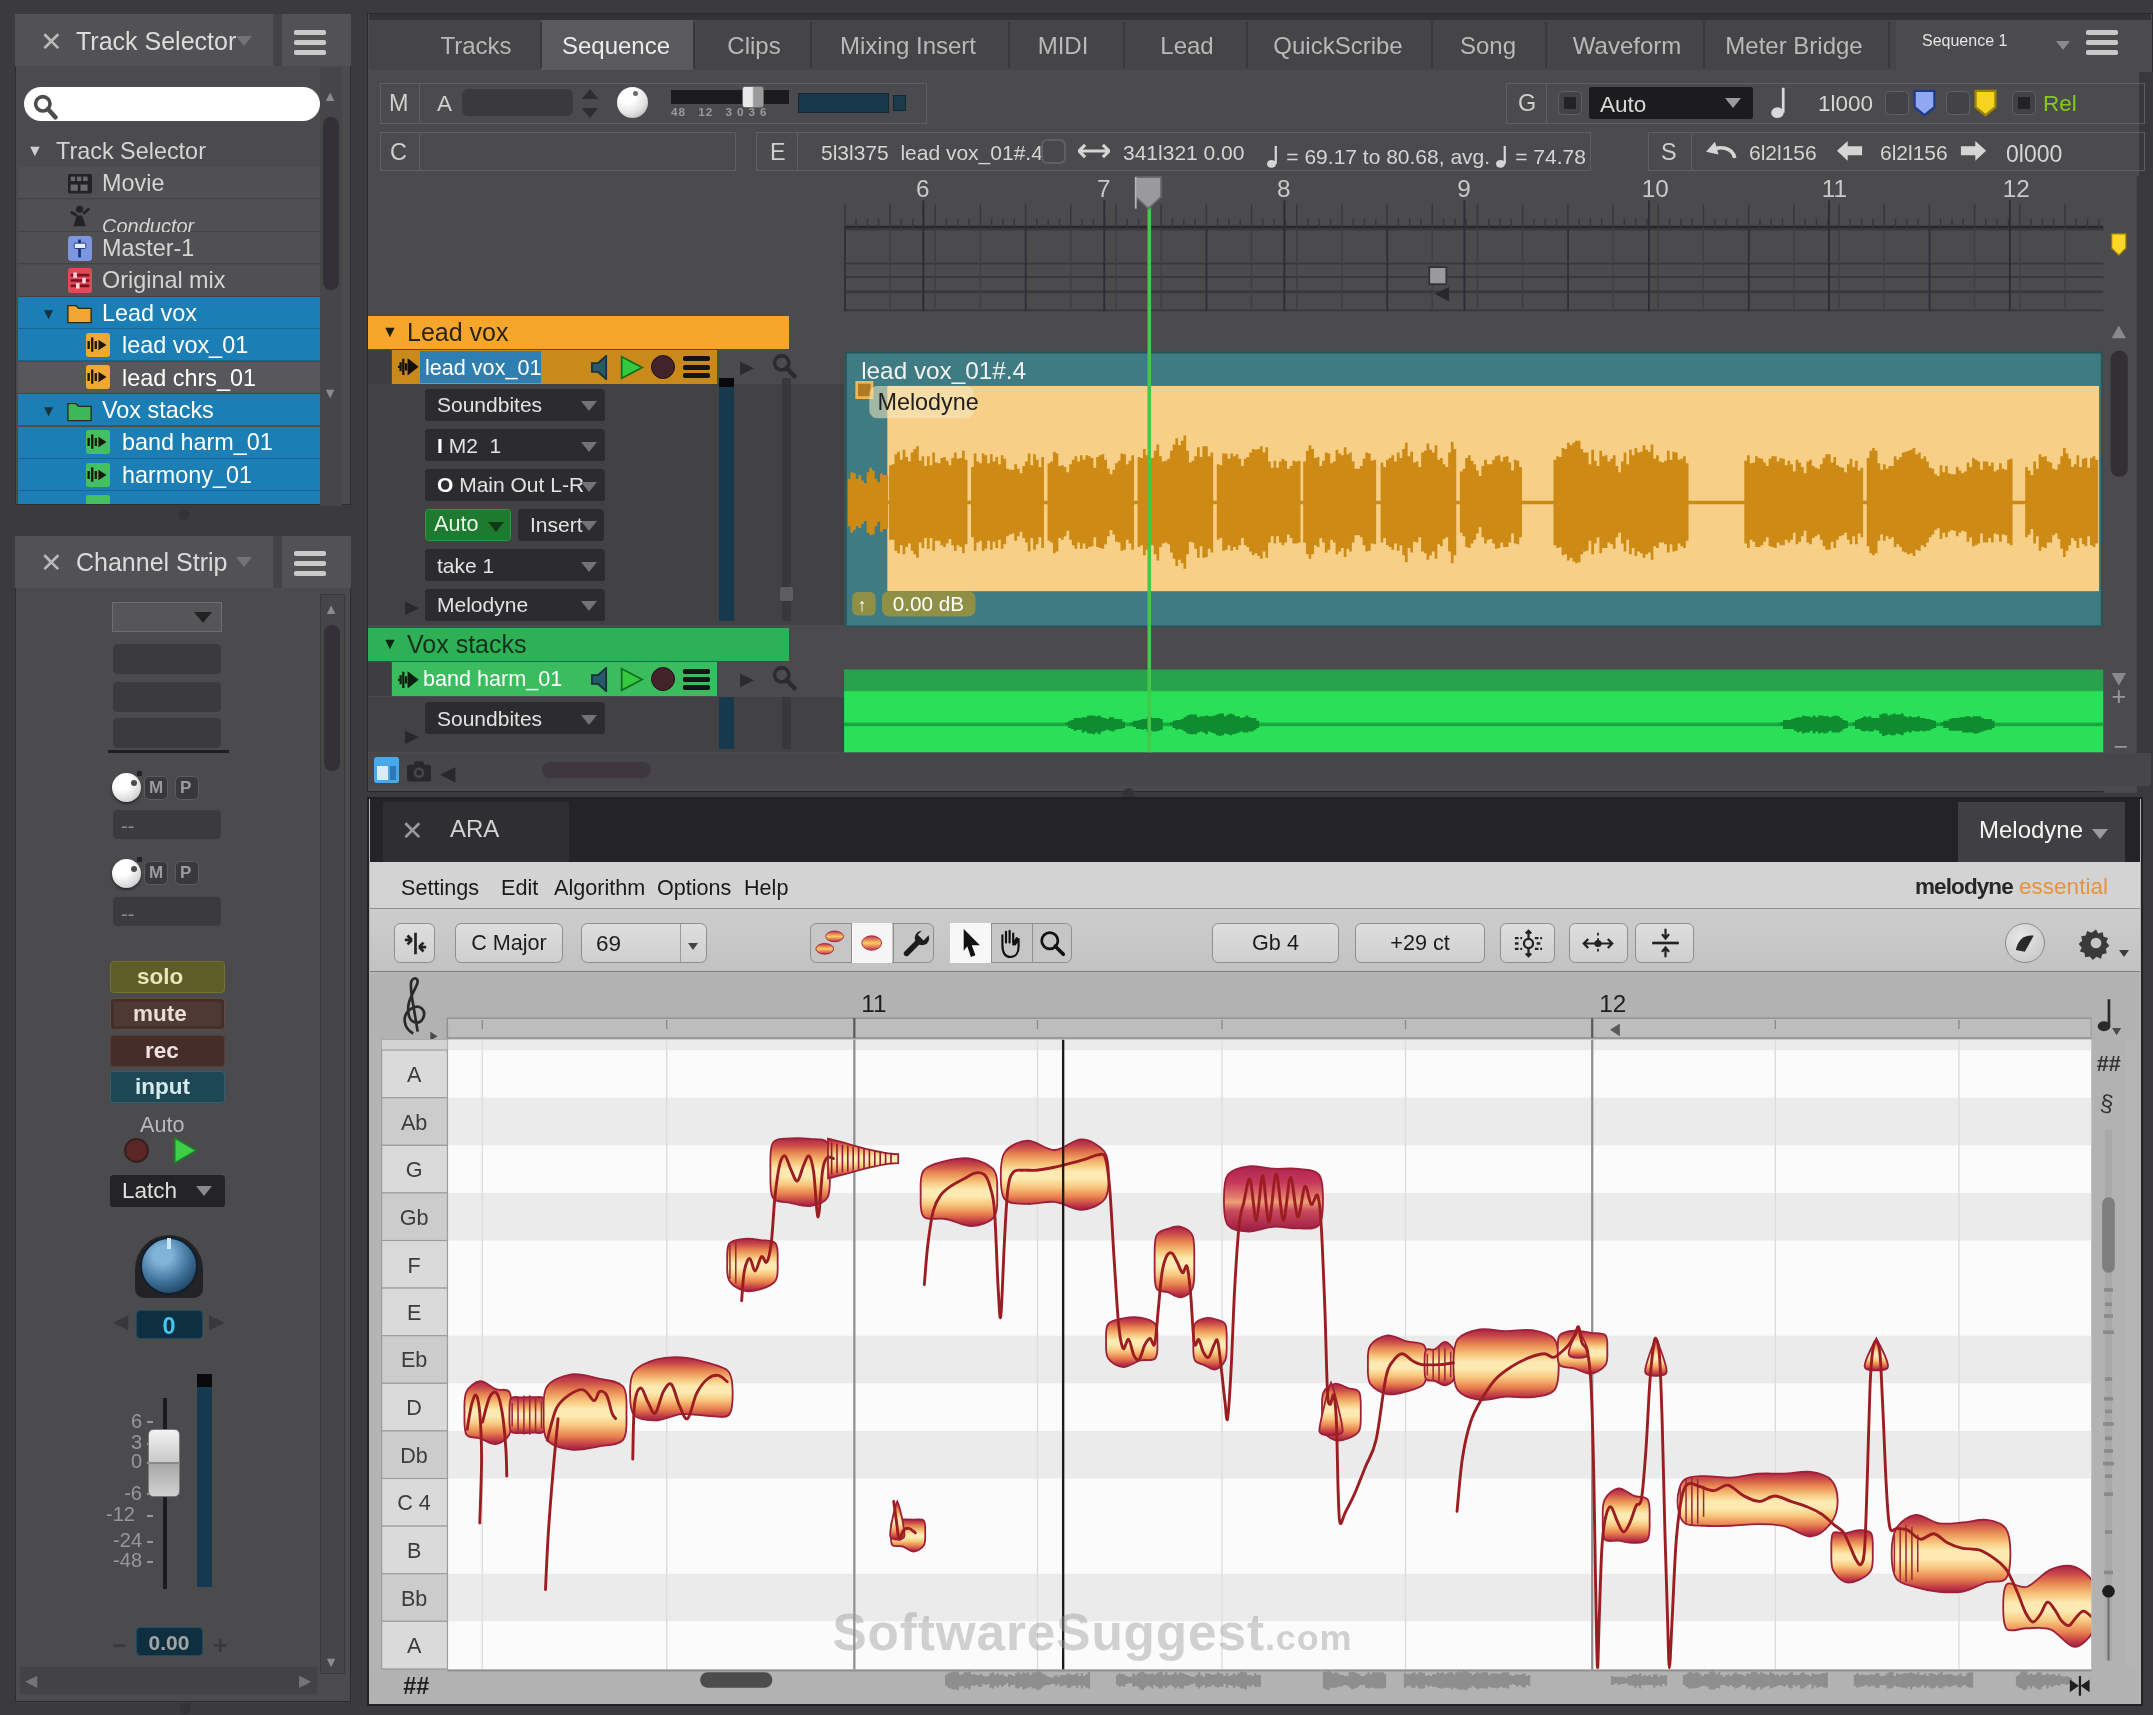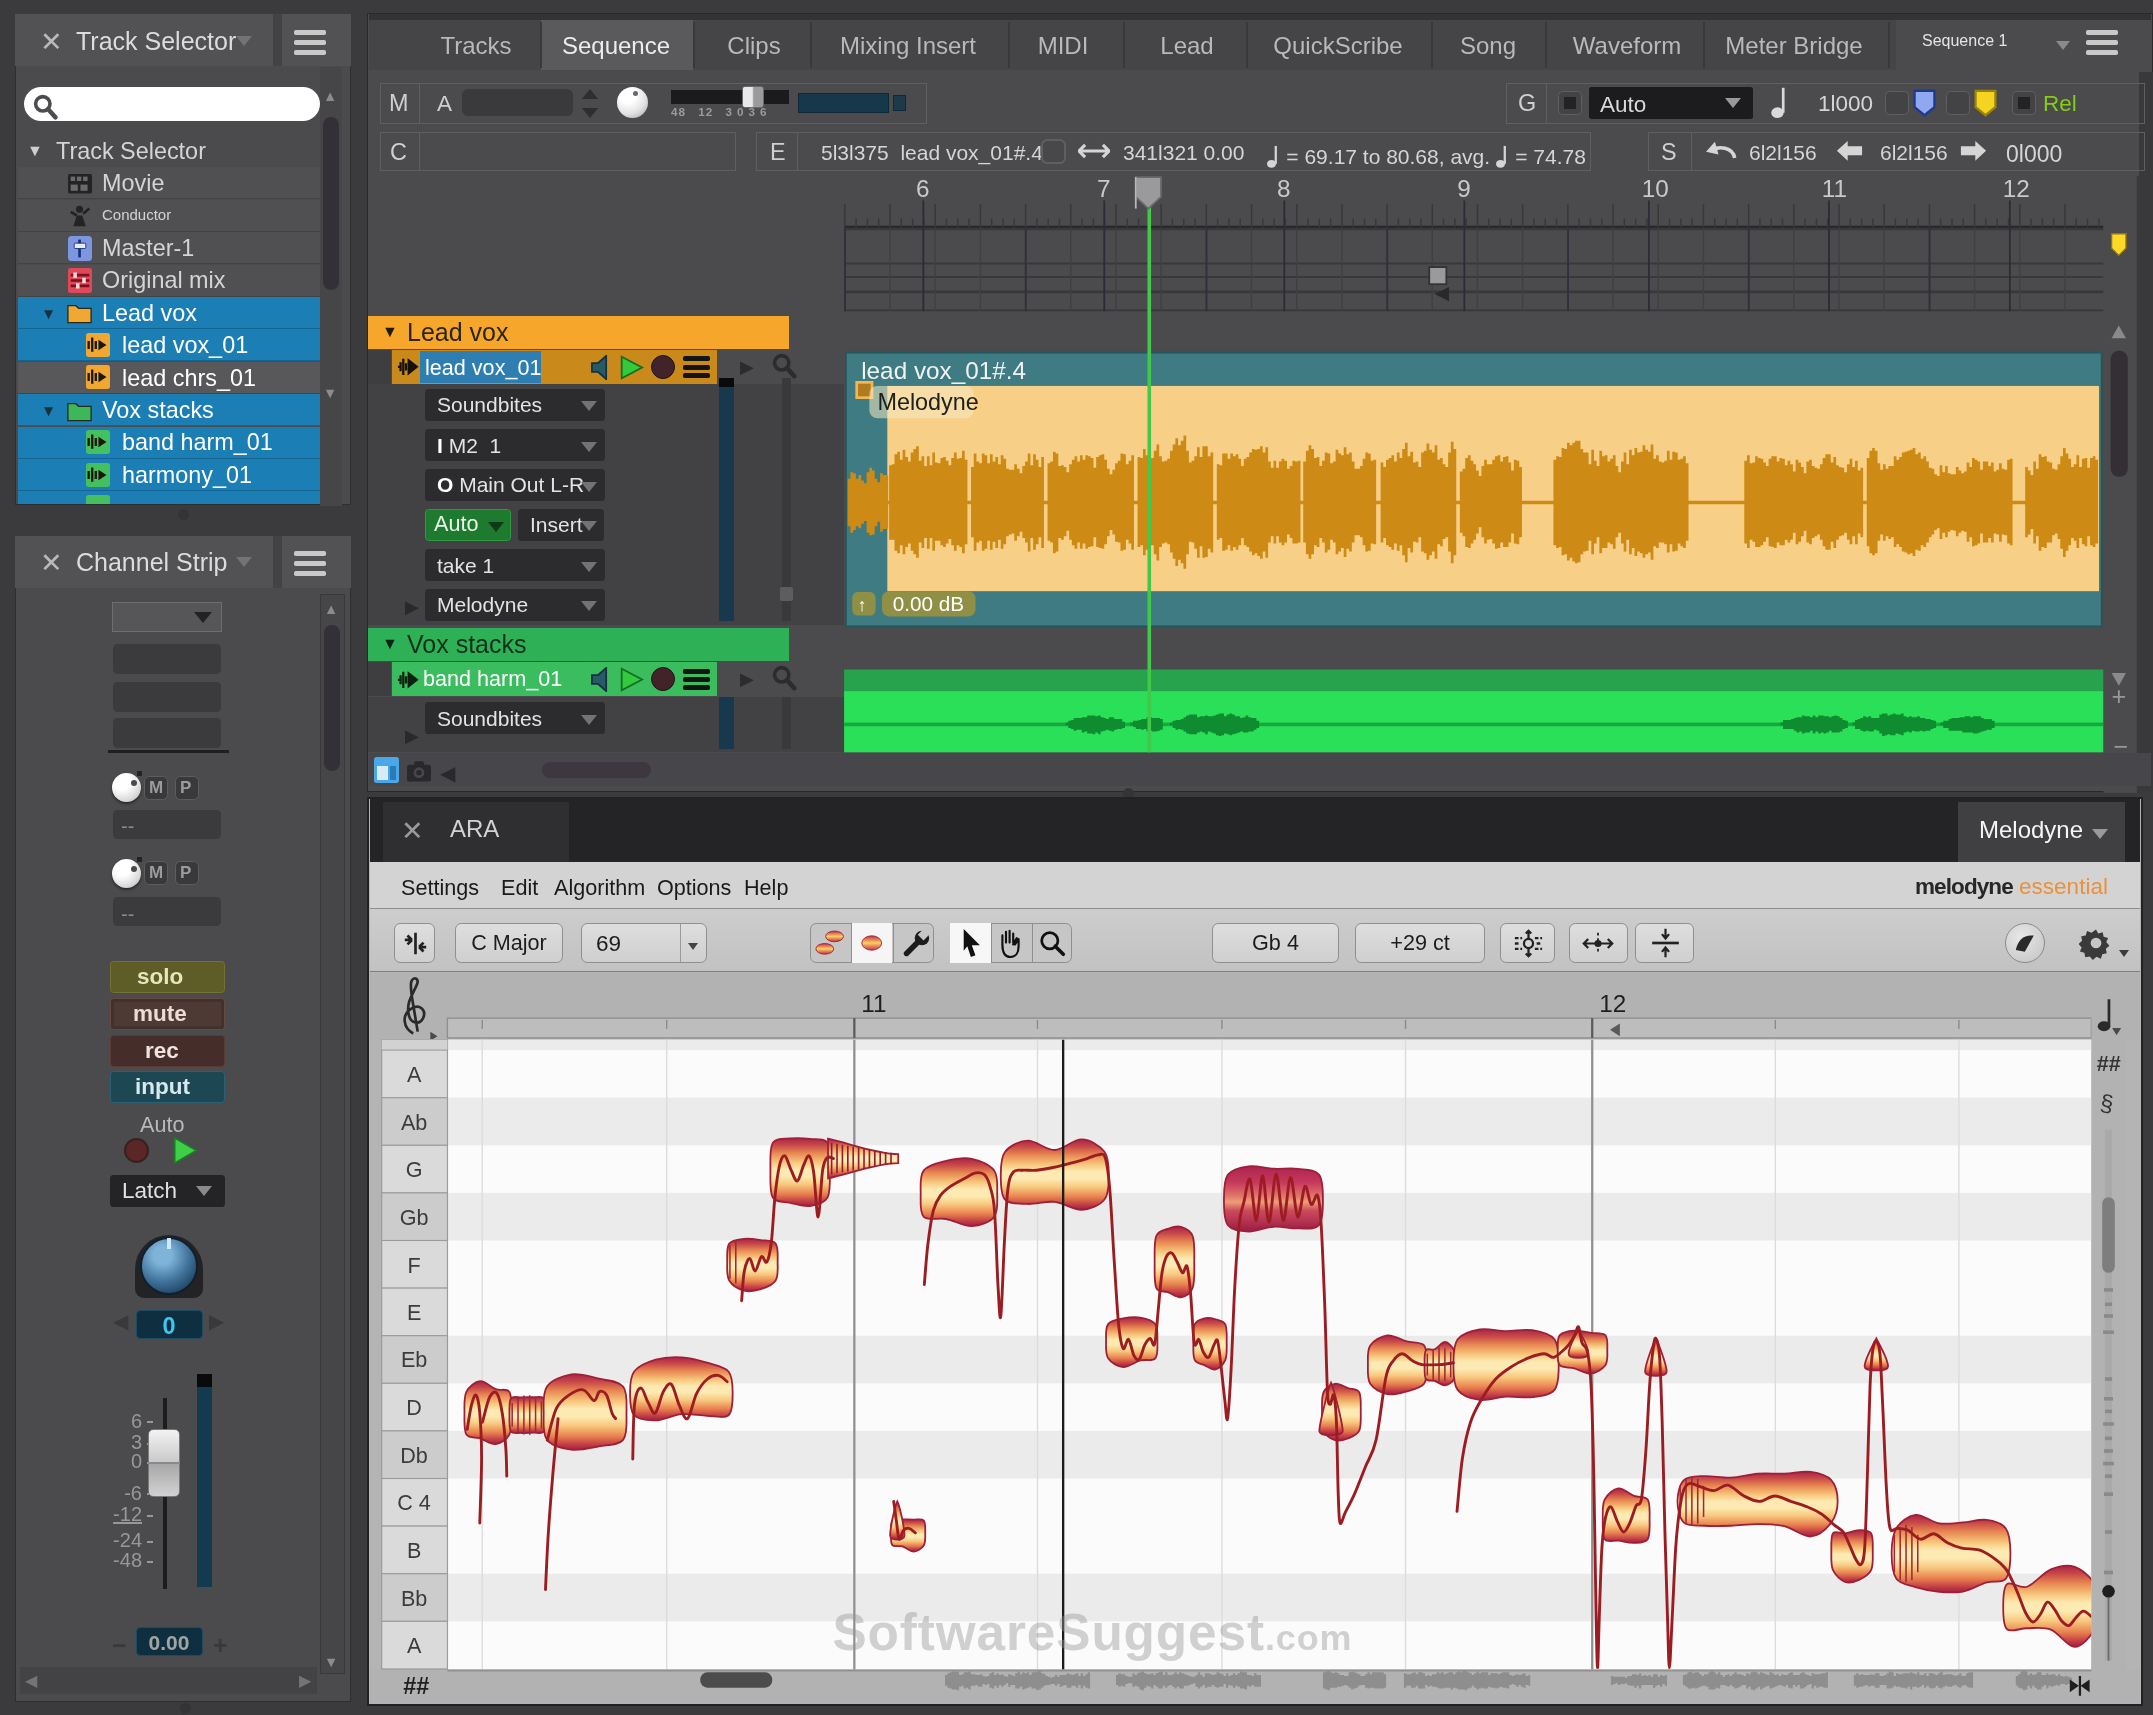--- a/index.html
+++ b/index.html
@@ -36,21 +36,21 @@
     <rect x="3" y="14" width="8" height="7" fill="#6a6a6c"></rect>
     <rect x="14" y="14" width="8" height="7" fill="#6a6a6c"></rect>
   </svg>
 <div style="position:absolute;left:102px;top:170px;white-space:nowrap;color:#d4d4d4;font-size:23.4px;">Movie</div>
 <div style="position:absolute;left:18px;top:200px;width:302px;height:32px;border-bottom:0.9px solid #434245;background:#504f52;"></div>
 <svg style="position:absolute;left:68px;top:203px;" width="24" height="25" viewBox="0 0 27 28">
     <circle cx="13" cy="7" r="4" fill="#232325"></circle>
     <path d="M6 26 l4-12 6 0 4 12z" fill="#232325"></path>
     <path d="M3 10 l7 4 M24 6 l-7 6" stroke="#232325" stroke-width="3"></path>
   </svg>
-<div style="position:absolute;left:102px;top:206px;white-space:nowrap;color:#d4d4d4;font-size:15px;">Conductor</div>
+<div style="position:absolute;left:102px;top:215px;white-space:nowrap;color:#d4d4d4;font-size:20px;font-style:italic;">Conductor</div>
 <div style="position:absolute;left:18px;top:232px;width:302px;height:32px;border-bottom:0.9px solid #434245;background:#504f52;"></div>
 <svg style="position:absolute;left:68px;top:236px;" width="24" height="25" viewBox="0 0 27 28">
     <rect x="0" y="0" width="27" height="28" rx="4" fill="#7d96e0"></rect>
     <line x1="13" y1="4" x2="13" y2="24" stroke="#18307a" stroke-width="3"></line>
     <rect x="7" y="8" width="13" height="6" rx="1" fill="#e8ecfa" stroke="#18307a"></rect>
   </svg>
 <div style="position:absolute;left:102px;top:235px;white-space:nowrap;color:#d4d4d4;font-size:23.4px;">Master-1</div>
 <div style="position:absolute;left:18px;top:265px;width:302px;height:32px;border-bottom:0.9px solid #434245;background:#504f52;"></div>
 <svg style="position:absolute;left:68px;top:268px;" width="24" height="25" viewBox="0 0 27 28">
     <rect x="0" y="0" width="27" height="28" rx="3" fill="#e04a58"></rect>
@@ -164,21 +164,21 @@
 <div style="position:absolute;left:136px;top:1310px;width:67px;height:29px;background:#0e2f3f;border:1.8px solid #1d4b61;border-radius:4.5px;"></div>
 <div style="position:absolute;left:0px;top:1313px;white-space:nowrap;color:#41c6f2;font-size:23.4px;font-weight:bold;left:0;width:338px;"><span style="display:inline-block;width:338px;text-align:center;">0</span></div>
 <div style="position:absolute;left:99px;top:1410px;white-space:nowrap;color:#98979a;font-size:20px;"><span style="display:inline-block;width:43px;text-align:right;">6</span></div>
 <div style="position:absolute;left:147px;top:1421px;width:6.3px;height:1.8px;background:#98979a;"></div>
 <div style="position:absolute;left:99px;top:1431px;white-space:nowrap;color:#98979a;font-size:20px;"><span style="display:inline-block;width:43px;text-align:right;">3</span></div>
 <div style="position:absolute;left:147px;top:1443px;width:6.3px;height:1.8px;background:#98979a;"></div>
 <div style="position:absolute;left:99px;top:1450px;white-space:nowrap;color:#98979a;font-size:20px;"><span style="display:inline-block;width:43px;text-align:right;">0</span></div>
 <div style="position:absolute;left:147px;top:1462px;width:6.3px;height:1.8px;background:#98979a;"></div>
 <div style="position:absolute;left:99px;top:1482px;white-space:nowrap;color:#98979a;font-size:20px;"><span style="display:inline-block;width:43px;text-align:right;">-6</span></div>
 <div style="position:absolute;left:147px;top:1493px;width:6.3px;height:1.8px;background:#98979a;"></div>
-<div style="position:absolute;left:99px;top:1503px;white-space:nowrap;color:#98979a;font-size:20px;"><span style="display:inline-block;width:43px;text-align:right;text-decoration:underline;">-12</span></div>
+<div style="position:absolute;left:99px;top:1503px;white-space:nowrap;color:#98979a;font-size:20px;"><span style="display:inline-block;width:43px;text-align:center;">-12</span></div>
 <div style="position:absolute;left:147px;top:1515px;width:6.3px;height:1.8px;background:#98979a;"></div>
 <div style="position:absolute;left:99px;top:1529px;white-space:nowrap;color:#98979a;font-size:20px;"><span style="display:inline-block;width:43px;text-align:right;">-24</span></div>
 <div style="position:absolute;left:147px;top:1541px;width:6.3px;height:1.8px;background:#98979a;"></div>
 <div style="position:absolute;left:99px;top:1549px;white-space:nowrap;color:#98979a;font-size:20px;"><span style="display:inline-block;width:43px;text-align:right;">-48</span></div>
 <div style="position:absolute;left:147px;top:1561px;width:6.3px;height:1.8px;background:#98979a;"></div>
 <div style="position:absolute;left:163px;top:1398px;width:3.6px;height:191px;background:#1c1c1e;"></div>
 <div style="position:absolute;left:148px;top:1429px;width:32px;height:68px;background:linear-gradient(#f2f2f2,#cacaca 48%,#a8a8a8 52%,#d2d2d2);border-radius:5.4px;border:0.9px solid #7a7a7c;"></div>
 <div style="position:absolute;left:148px;top:1462px;width:32px;height:1.8px;background:#8a8a8c;"></div>
 <div style="position:absolute;left:197px;top:1374px;width:15.3px;height:12.6px;background:#0a0a0c;"></div>
 <div style="position:absolute;left:197px;top:1387px;width:15.3px;height:200px;background:#143a52;"></div>

